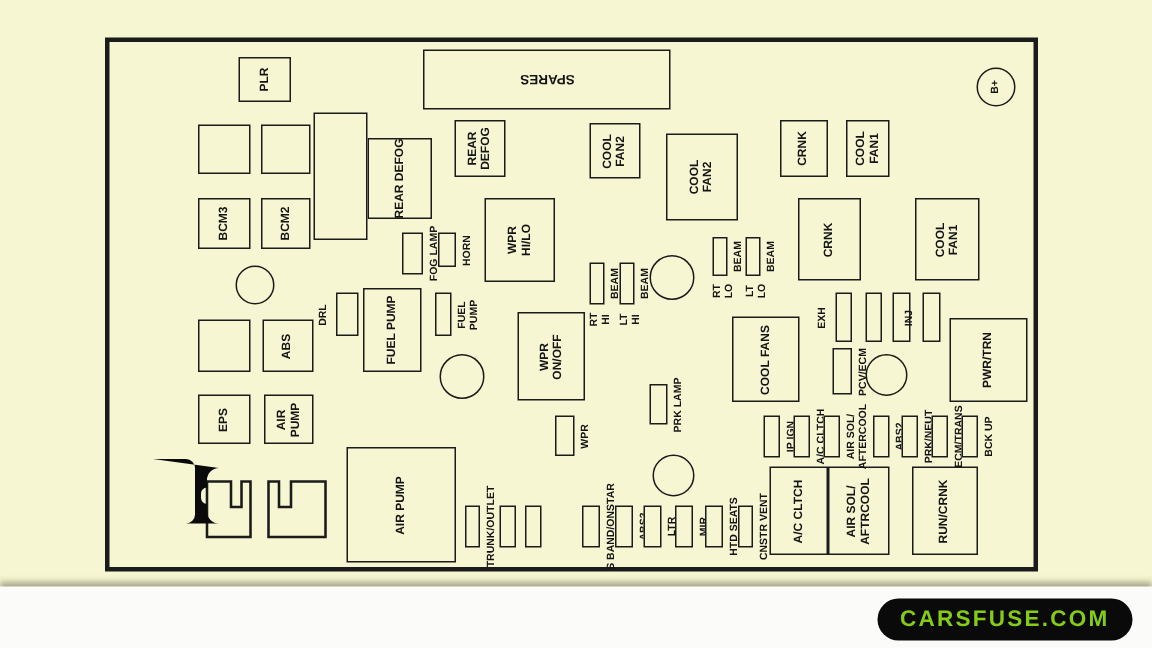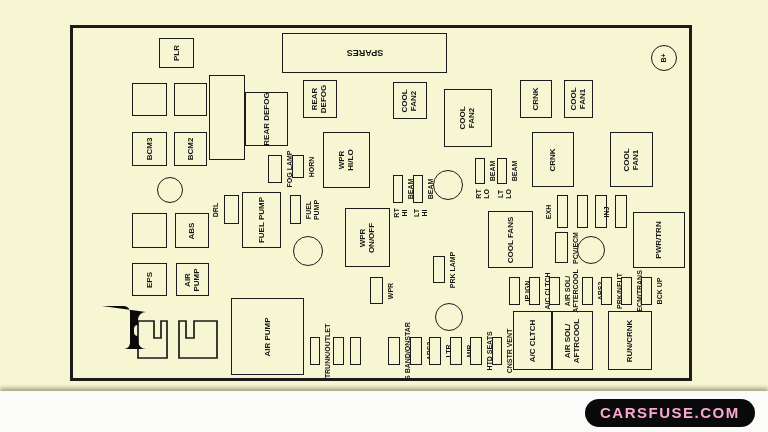--- a/index.html
+++ b/index.html
@@ -26,21 +26,21 @@
     font-size:8px;line-height:1.12;white-space:pre-line;text-align:center;
     transform-origin:center center;
   }
   .flabel{font-size:7px;line-height:1.1;}
   #bottom-strip{
     position:absolute;left:0;top:391px;width:768px;height:41px;
     background:#fbfbf9;box-shadow:0 -3px 4px rgba(70,70,55,.45);
   }
   #logo{
     position:absolute;left:585px;top:399px;height:28px;line-height:28px;
-    padding:0 15px;border-radius:14px;background:#0a0a0a;color:#f9a8d4;
+    padding:0 15px;border-radius:14px;background:#0a0a0a;color:#84cc16;
     font-size:15px;font-weight:bold;letter-spacing:1.5px;
   }
   #shape-layer{position:absolute;left:0;top:0;pointer-events:none;}
 </style>
 </head>
 <body>
 
 <div id="screen">
   <div id="panel"></div>
   <svg id="shape-layer" width="768" height="432">

